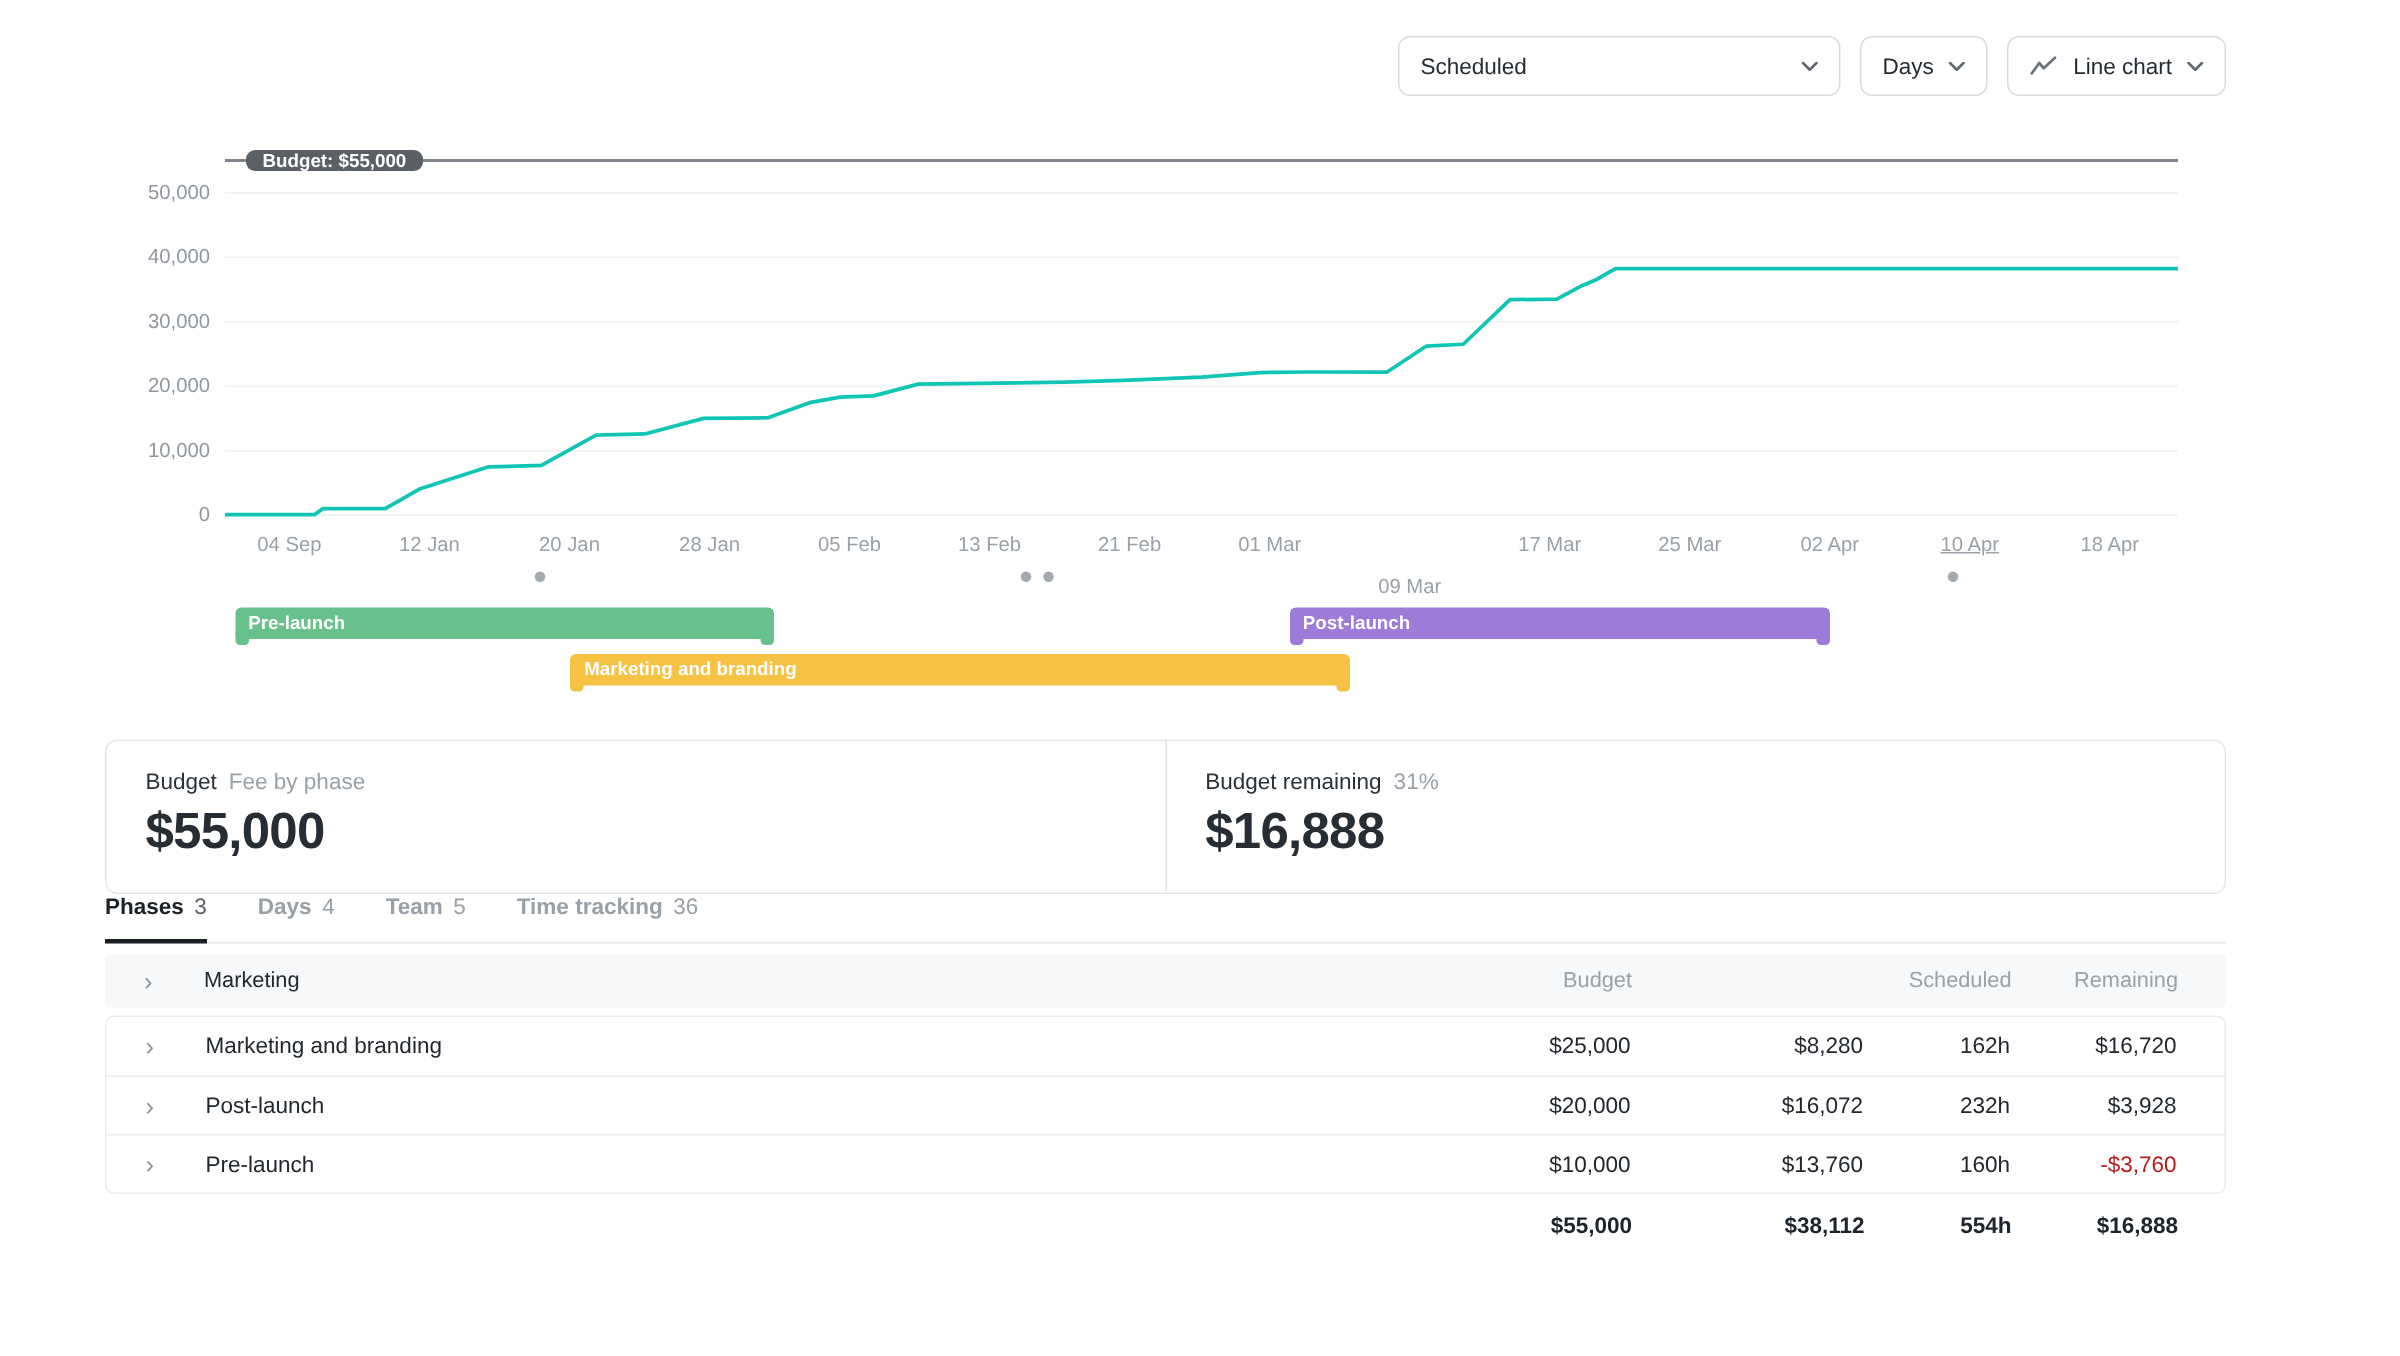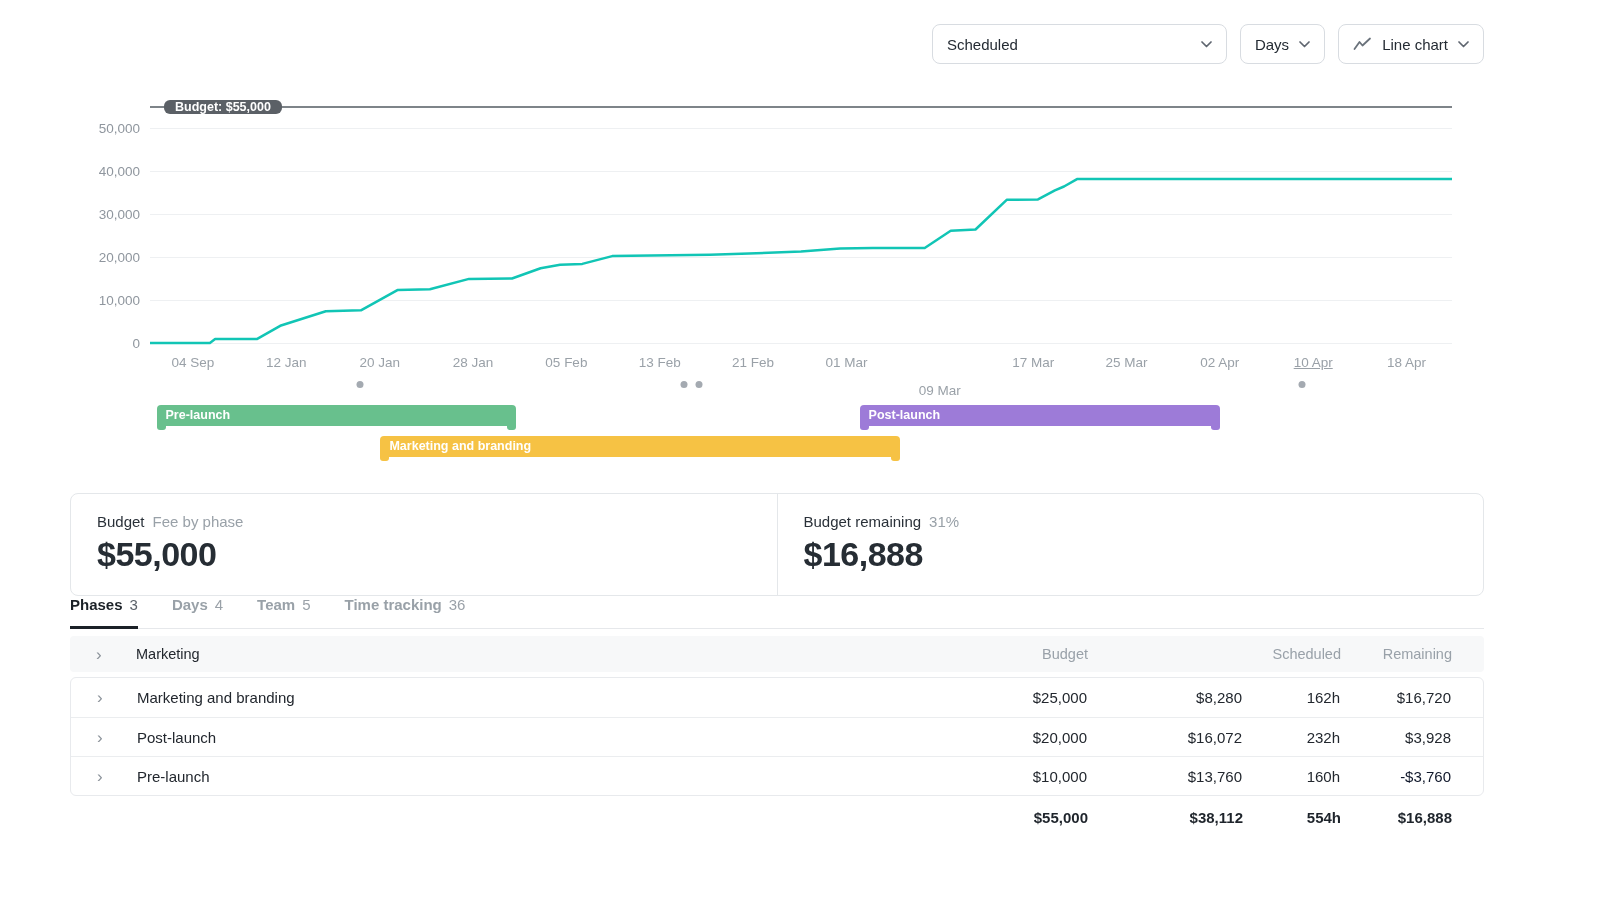--- a/index.html
+++ b/index.html
@@ -50,21 +50,21 @@
   .table { margin-top:7px; }
   .trow { display:grid; grid-template-columns:40px 1fr 150px 155px 98px 111px; align-items:center; padding-left:26px; padding-right:32px; font-size:15px; }
   .trow .num { text-align:right; }
   .thead { height:36px; background:#F7F8F9; border-radius:4px; color:#99A1A9; font-size:14.5px; }
   .thead .group-name { color:#22272E; }
   .thead .span2 { grid-column:4 / 6; }
   .row-chevron { color:#8B929A; font-size:17px; line-height:1; }
   .tbody { border:1px solid #E8EAED; border-radius:6px; margin-top:5px; }
   .tbody .trow { height:39px; color:#22272E; }
   .tbody .trow + .trow { border-top:1px solid #EBEDEF; }
-  .neg { color:#0f172a; }
+  .neg { color:#b91c1c; }
   .tfoot { height:43px; font-weight:bold; color:#1E242B; }
 </style>
 </head>
 <body>
 
 <div class="content">
 
   <div class="toolbar">
     <div class="select-box wide">
       <span>Scheduled</span>

